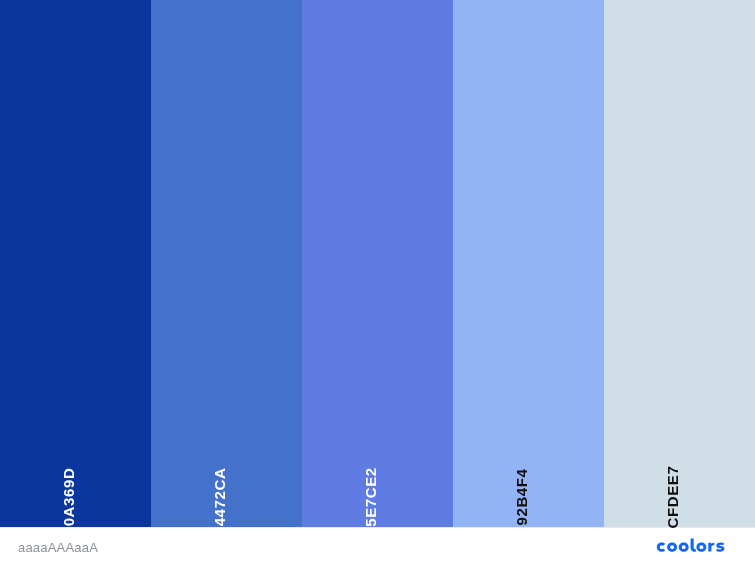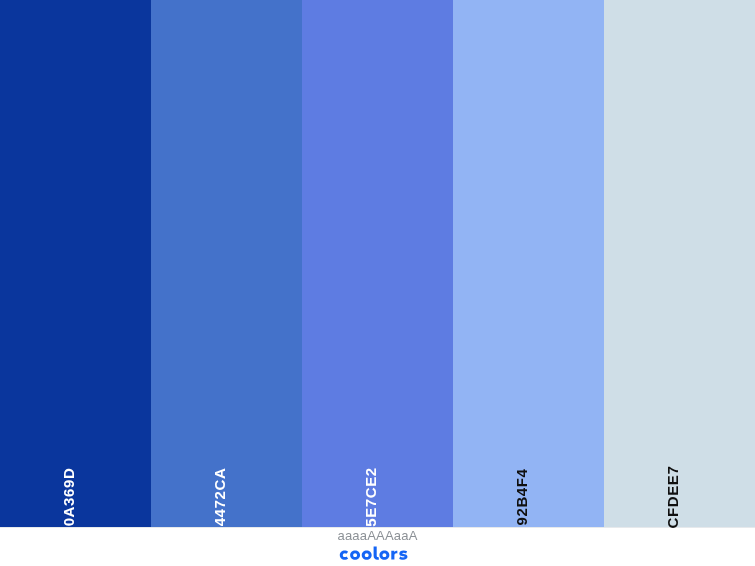--- a/index.html
+++ b/index.html
@@ -50,21 +50,21 @@
   .label-light { color: #ffffff; }
   .label-dark  { color: #101010; }
 
   
   #footer-bar {
     flex: 1 1 auto;
     height: 39px;
     background: #ffffff;
     border-top: 1px solid #e6e9ec;
     display: flex;
-    flex-direction: column;
+    flex-direction: row;
     align-items: center;
     justify-content: space-between;
     padding: 0 18px;
     box-sizing: border-box;
   }
   #font-sample {
     font-family: "Liberation Sans", sans-serif;
     font-size: 13px;
     color: #8c9196;
     letter-spacing: 0.2px;

